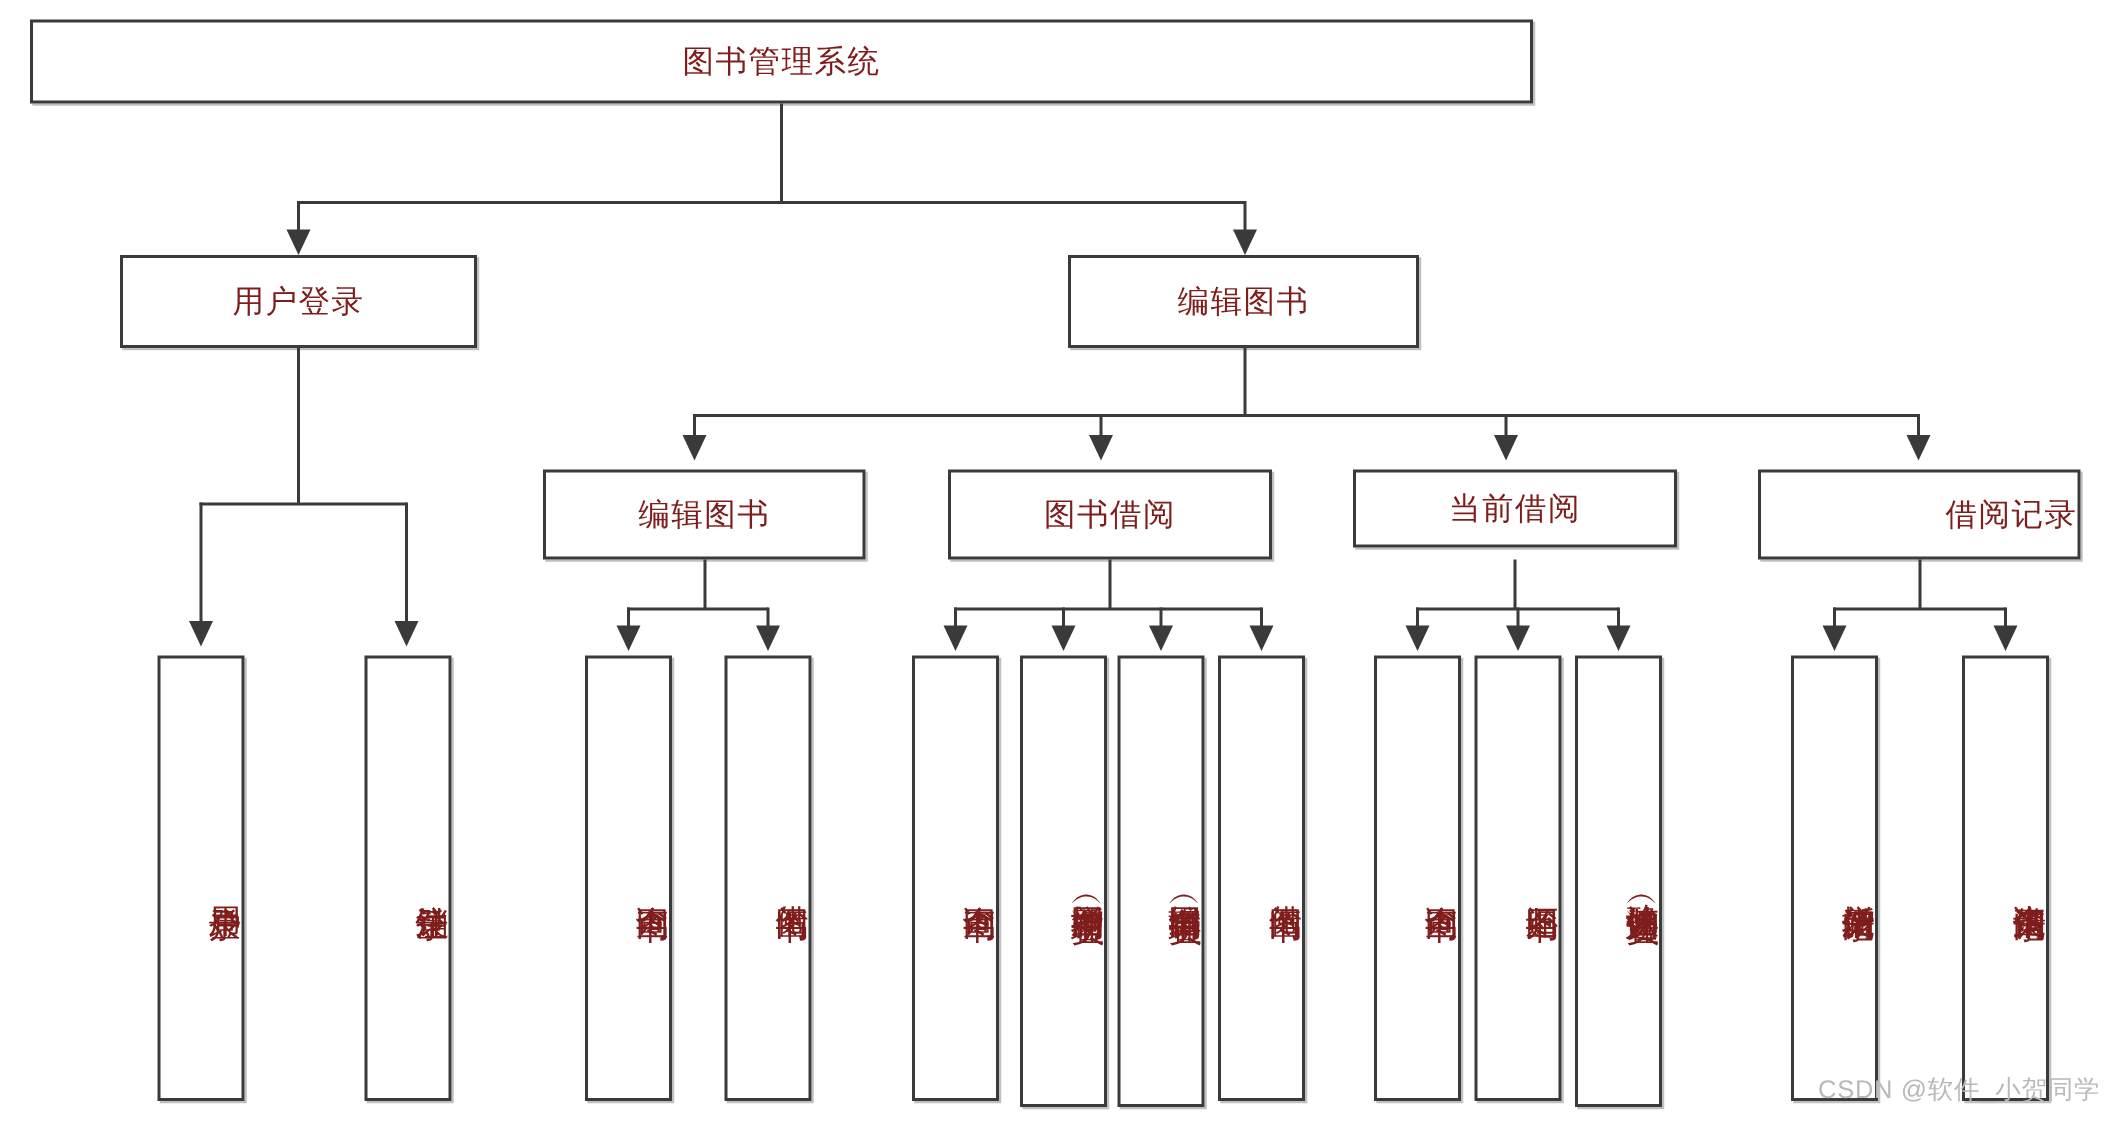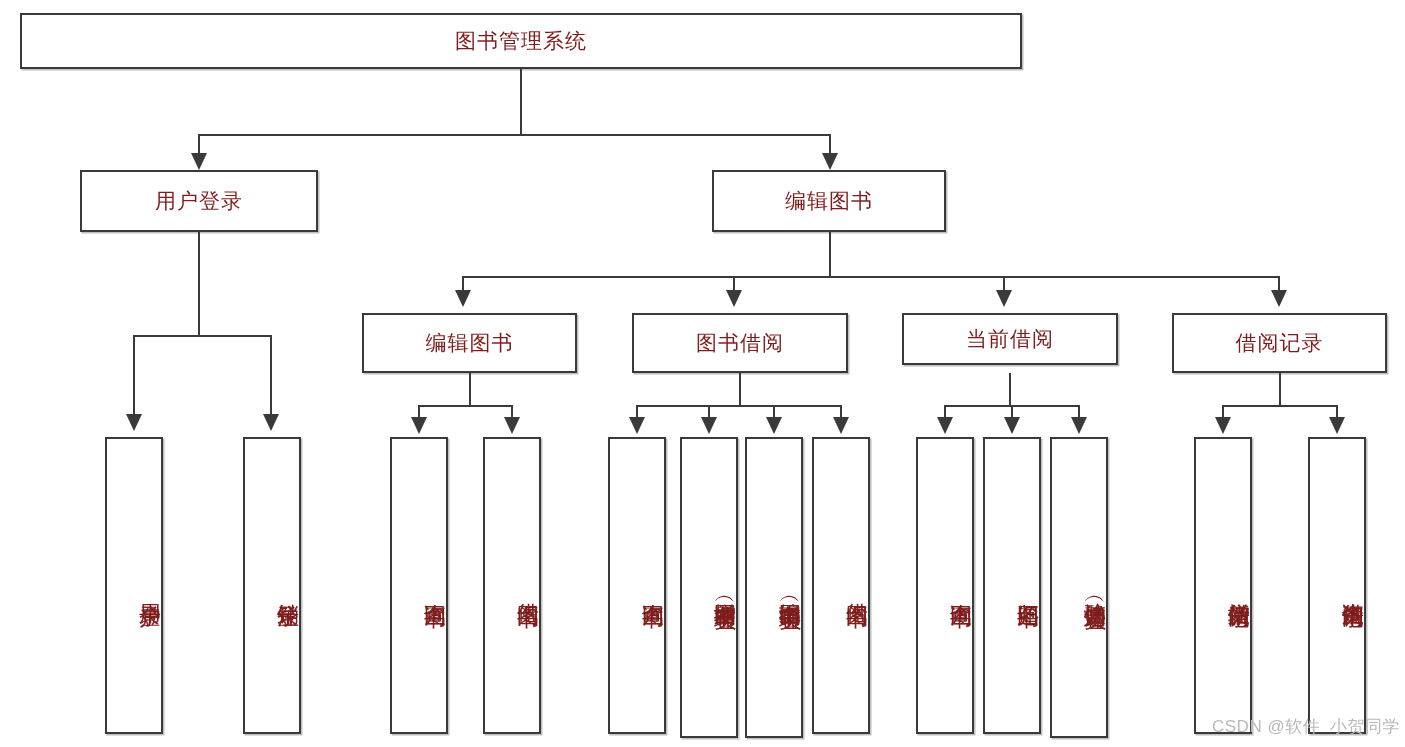--- a/index.html
+++ b/index.html
@@ -130,21 +130,21 @@
   </div>
 
   <div class="node node-h" style="left:632px; top:313px; width:216px; height:60px;">
     <span>图书借阅</span>
   </div>
 
   <div class="node node-h" style="left:902px; top:313px; width:216px; height:52px;">
     <span>当前借阅</span>
   </div>
 
-  <div class="node node-h" style="left:1172px; top:313px; width:215px; height:60px;">
+  <div class="node node-h" style="left:1172px; top:313px; width:215px; height:60px;justify-content:flex-end;">
     <span>借阅记录</span>
   </div>
 
   <div class="vline" style="left:469px; top:373px; height:33px;"></div>
   <div class="hline" style="left:418px; top:405px; width:94px;"></div>
   <div class="vline" style="left:418px; top:405px; height:13px;"></div>
   <div class="vline" style="left:511px; top:405px; height:13px;"></div>
   <div class="arrow" style="left:411px; top:417px;"></div>
   <div class="arrow" style="left:504px; top:417px;"></div>
 

